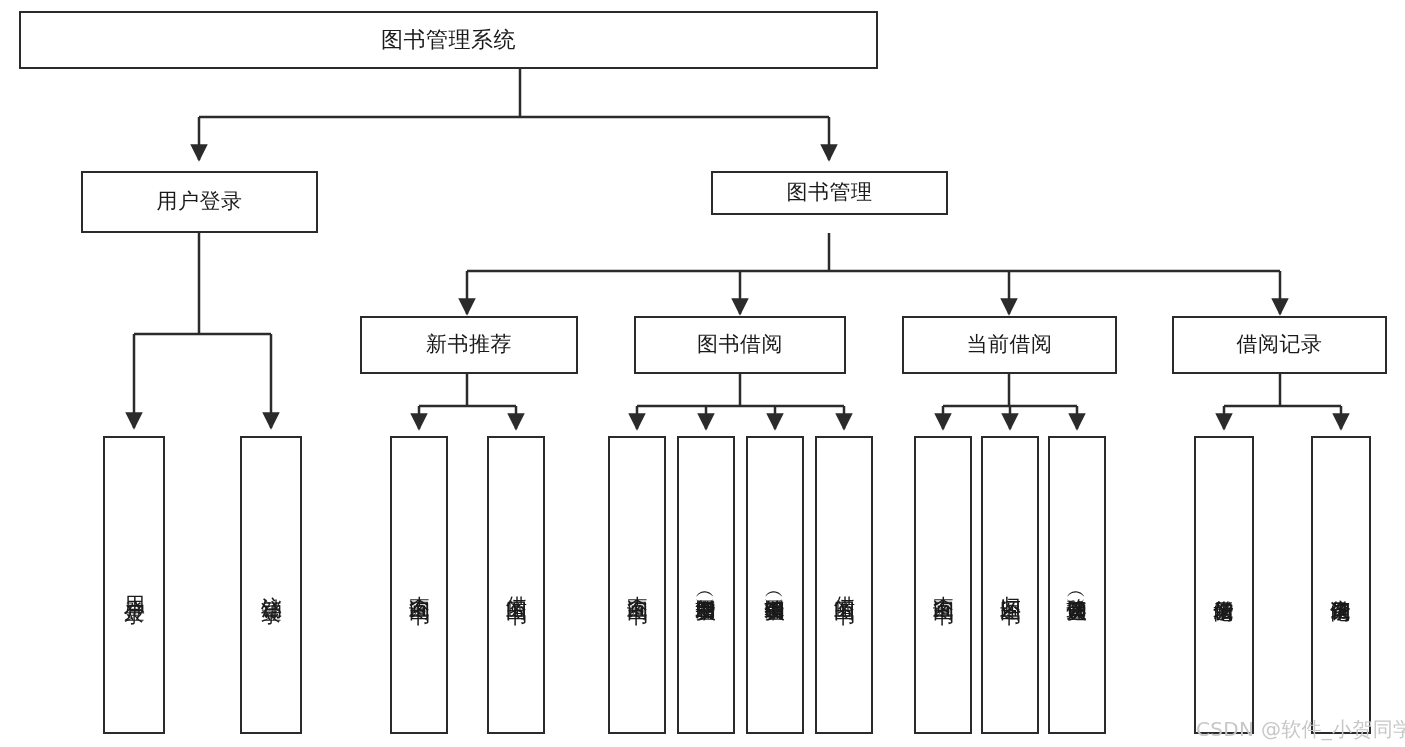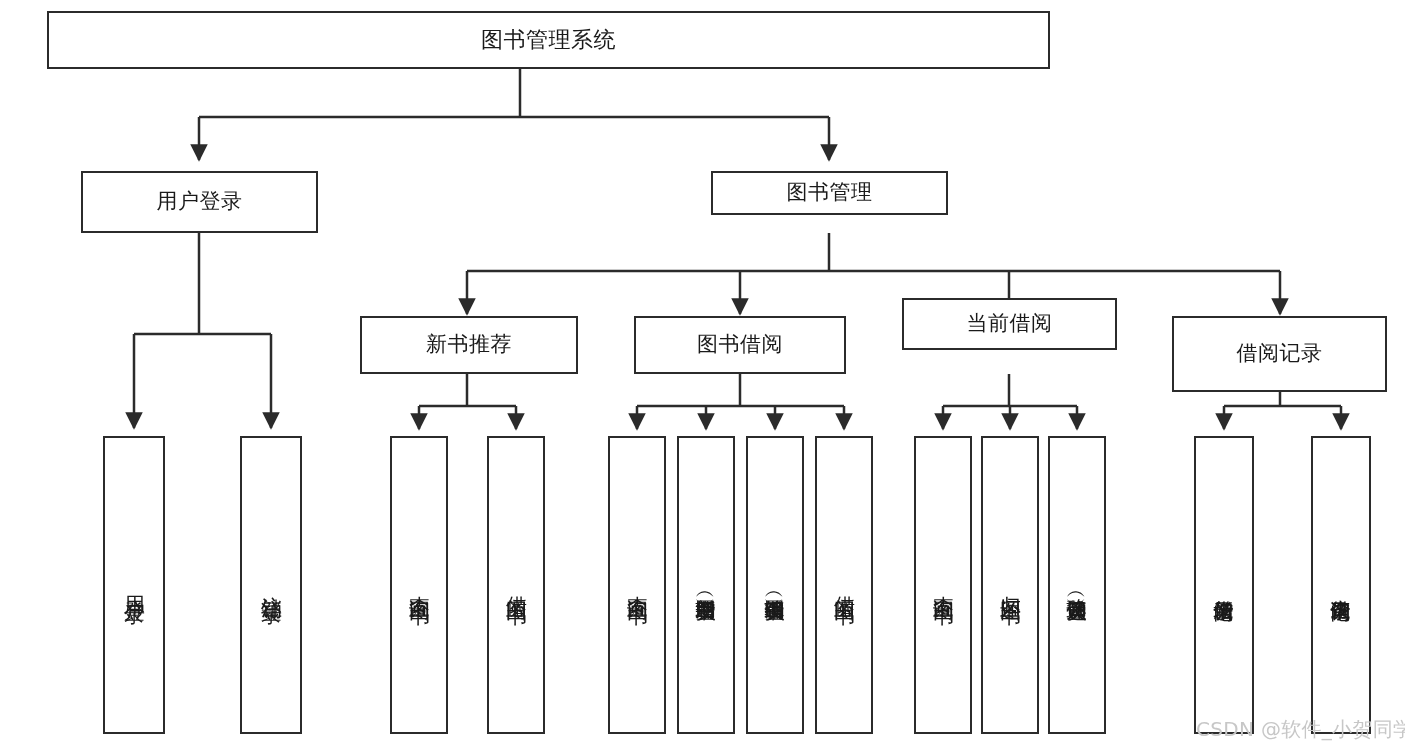--- a/index.html
+++ b/index.html
@@ -128,41 +128,41 @@
       <path d="M 1010 406 L 1010 429" marker-end="url(#arrow)"></path>
       <path d="M 1077 406 L 1077 429" marker-end="url(#arrow)"></path>
 
       <path d="M 1280 374 L 1280 406"></path>
       <path d="M 1224 406 L 1341 406"></path>
       <path d="M 1224 406 L 1224 429" marker-end="url(#arrow)"></path>
       <path d="M 1341 406 L 1341 429" marker-end="url(#arrow)"></path>
     </g>
   </svg>
 
-  <div class="node horiz root" style="left:19px; top:11px; width:1003px; height:58px;margin-left:28px;">
+  <div class="node horiz root" style="left:19px; top:11px; width:859px; height:58px;">
     <span class="label">图书管理系统</span>
   </div>
 
   <div class="node horiz" style="left:81px; top:171px; width:237px; height:62px;">
     <span class="label">用户登录</span>
   </div>
   <div class="node horiz" style="left:711px; top:171px; width:237px; height:44px;">
     <span class="label">图书管理</span>
   </div>
 
   <div class="node horiz" style="left:360px; top:316px; width:218px; height:58px;font-family:Liberation Serif, serif;">
     <span class="label">新书推荐</span>
   </div>
   <div class="node horiz" style="left:634px; top:316px; width:212px; height:58px;">
     <span class="label">图书借阅</span>
   </div>
-  <div class="node horiz" style="left:902px; top:298px; width:215px; height:52px;">
+  <div class="node horiz" style="left:902px; top:316px; width:215px; height:58px;">
     <span class="label">当前借阅</span>
   </div>
-  <div class="node horiz" style="left:1172px; top:316px; width:215px; height:76px;">
+  <div class="node horiz" style="left:1172px; top:316px; width:215px; height:58px;">
     <span class="label">借阅记录</span>
   </div>
 
   <div class="node vert" style="left:103px; top:436px; width:62px; height:298px;">
     <span class="label">用户登录</span>
   </div>
   <div class="node vert" style="left:240px; top:436px; width:62px; height:298px;">
     <span class="label">注销登录</span>
   </div>
 

